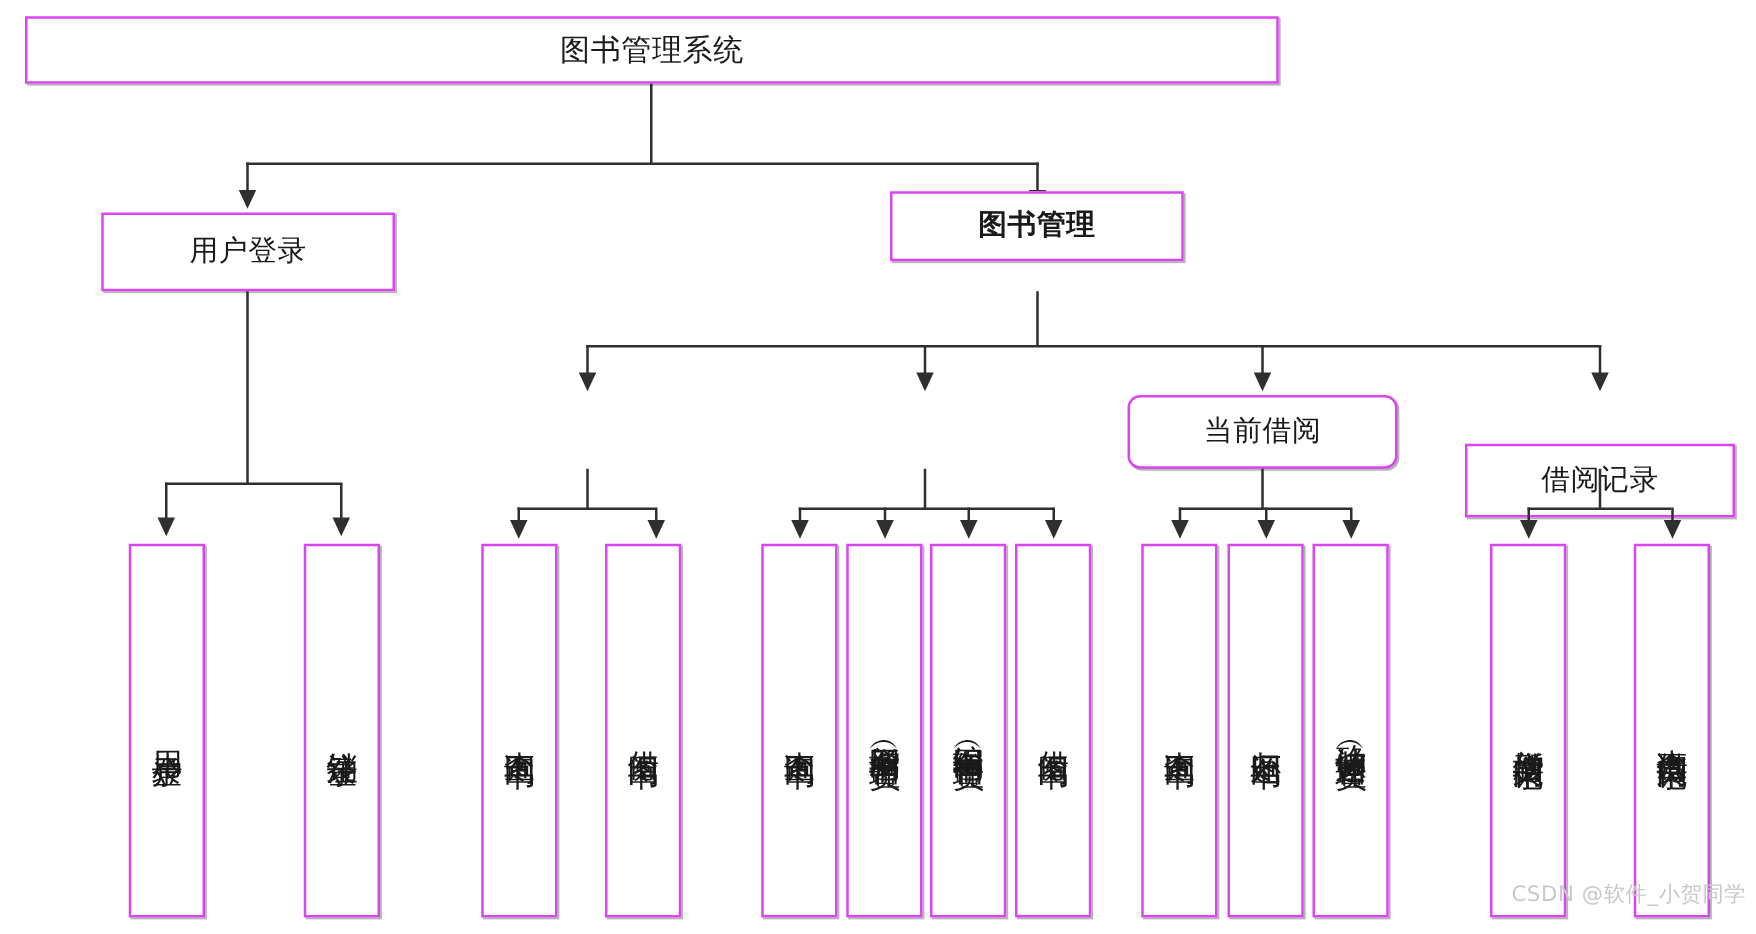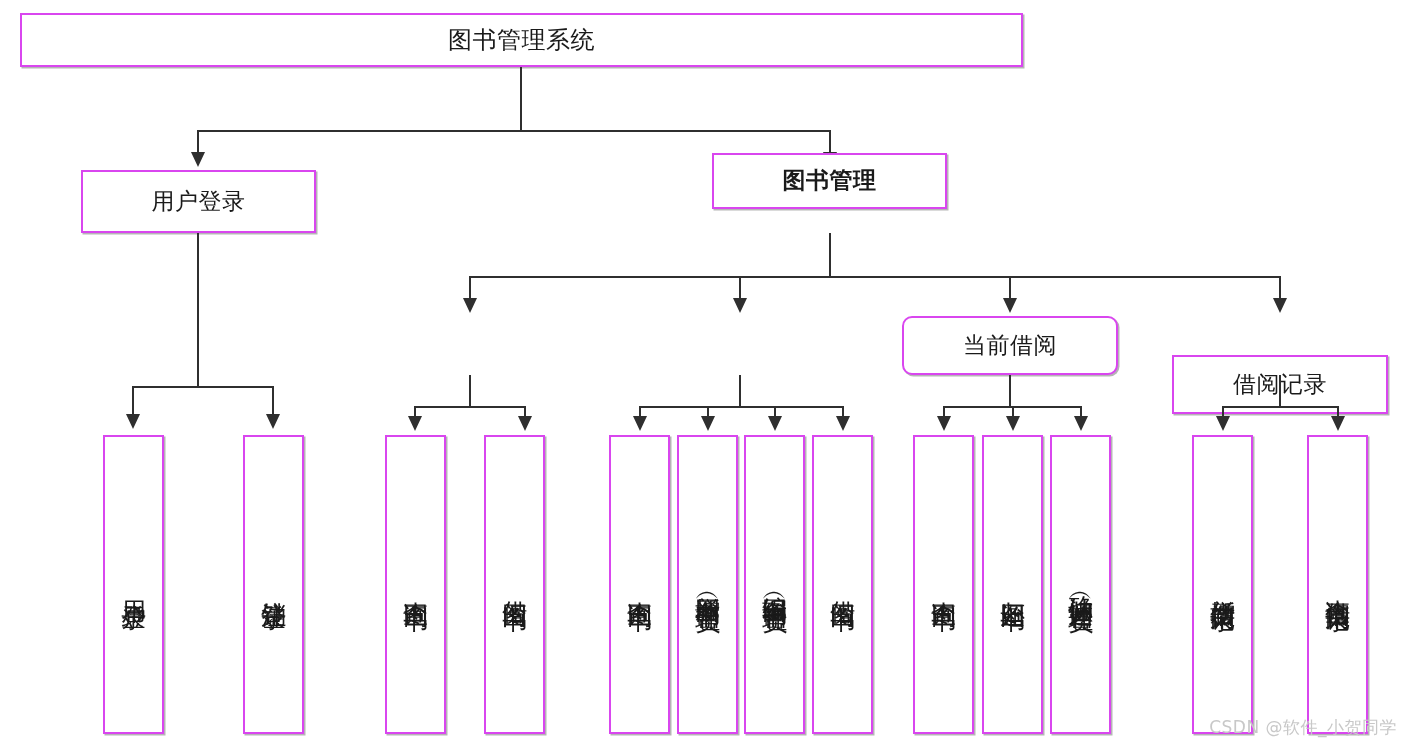--- a/index.html
+++ b/index.html
@@ -66,21 +66,21 @@
     position:absolute;
     width:0;height:0;
     border-left:7px solid transparent;
     border-right:7px solid transparent;
     border-top:15px solid #2f2f2f;
   }
   
   #watermark{
     position:absolute;
     right:8px;
-    bottom:8px;
+    bottom:20px;
     font-size:17px;
     color:#c8c8c8;
     letter-spacing:.5px;
     white-space:nowrap;
     user-select:none;
   }
 </style>
 </head>
 <body>
 

